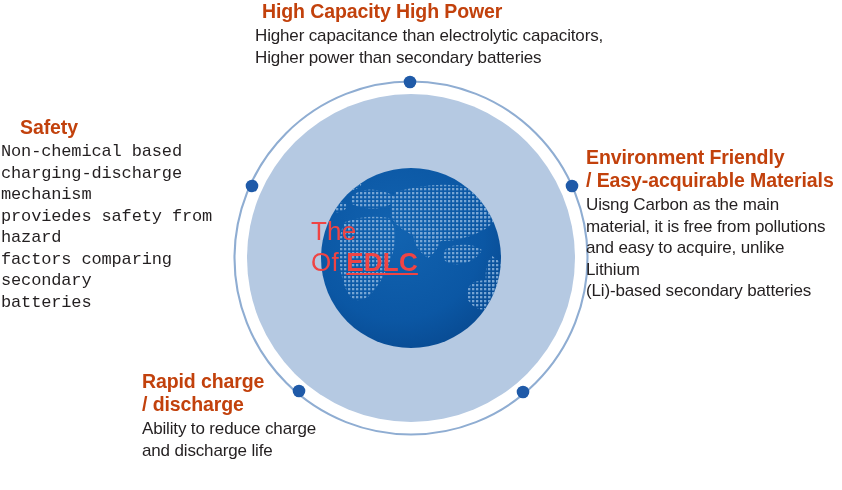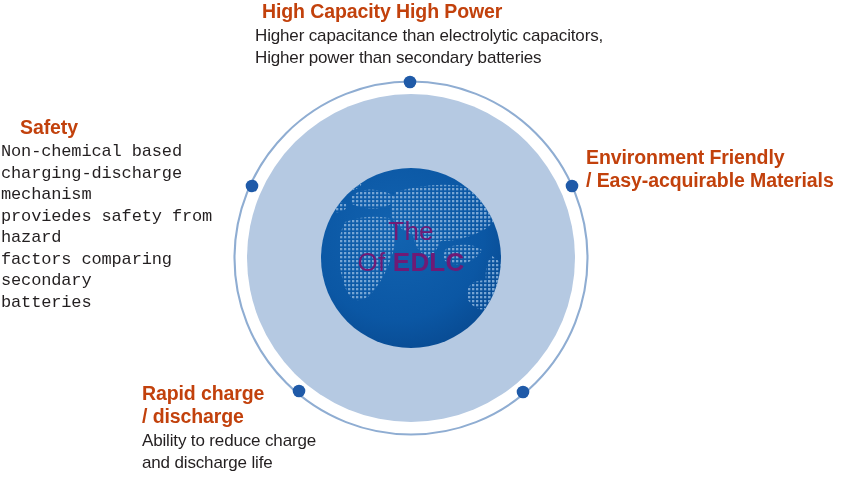--- a/index.html
+++ b/index.html
@@ -37,38 +37,38 @@
 
   #cap-high-capacity{left:255px;top:0px;width:380px;}
   #cap-high-capacity .c-title{padding-left:7px;}
 
   #cap-safety{left:0px;top:116px;width:245px;}
   #cap-safety .c-title{padding-left:20px;}
   #cap-safety .c-body{padding-left:1px;font-family:Liberation Mono, monospace;}
 
   #cap-environment{left:586px;top:104px;width:256px;margin-top:42px;}
 
-  #cap-rapid{left:142px;top:382px;width:210px;}
+  #cap-rapid{left:142px;top:370px;width:210px;}
 
   #cap-semi{left:540px;top:383px;width:300px;}
 
   
   #globe-label{
     position:absolute;
     left:311px;top:216px;width:200px;
-    text-align:center;
-    color:#701a75;
+    text-align:left;
+    color:#ef4444;
     font-size:26px;
     line-height:31px;
     font-weight:400;
     letter-spacing:0.2px;
     pointer-events:none;
   }
   #globe-label .ln{display:block;}
-  #globe-label b{font-weight:700;}
+  #globe-label b{font-weight:700;text-decoration:underline;}
 </style>
 </head>
 <body>
 
 <div id="stage">
 
   <svg id="rings" viewBox="0 0 842 490" width="842" height="490" aria-hidden="true">
     <defs>
 
       <pattern id="dotgrid" width="4" height="4" patternUnits="userSpaceOnUse">
@@ -137,20 +137,24 @@
     <div class="c-body">Non-chemical based
 charging-discharge mechanism
 proviedes safety from hazard
 factors comparing secondary
 batteries</div>
   </div>
 
   <div class="callout" id="cap-environment">
     <div class="c-title">Environment Friendly
 / Easy-acquirable Materials</div>
+    <div class="c-body">Uisng Carbon as the main
+material, it is free from pollutions
+and easy to acquire, unlike Lithium
+(Li)-based secondary batteries</div>
   </div>
 
   <div class="callout" id="cap-rapid">
     <div class="c-title">Rapid charge
 / discharge</div>
     <div class="c-body">Ability to reduce charge
 and discharge life</div>
   </div>
 
 

